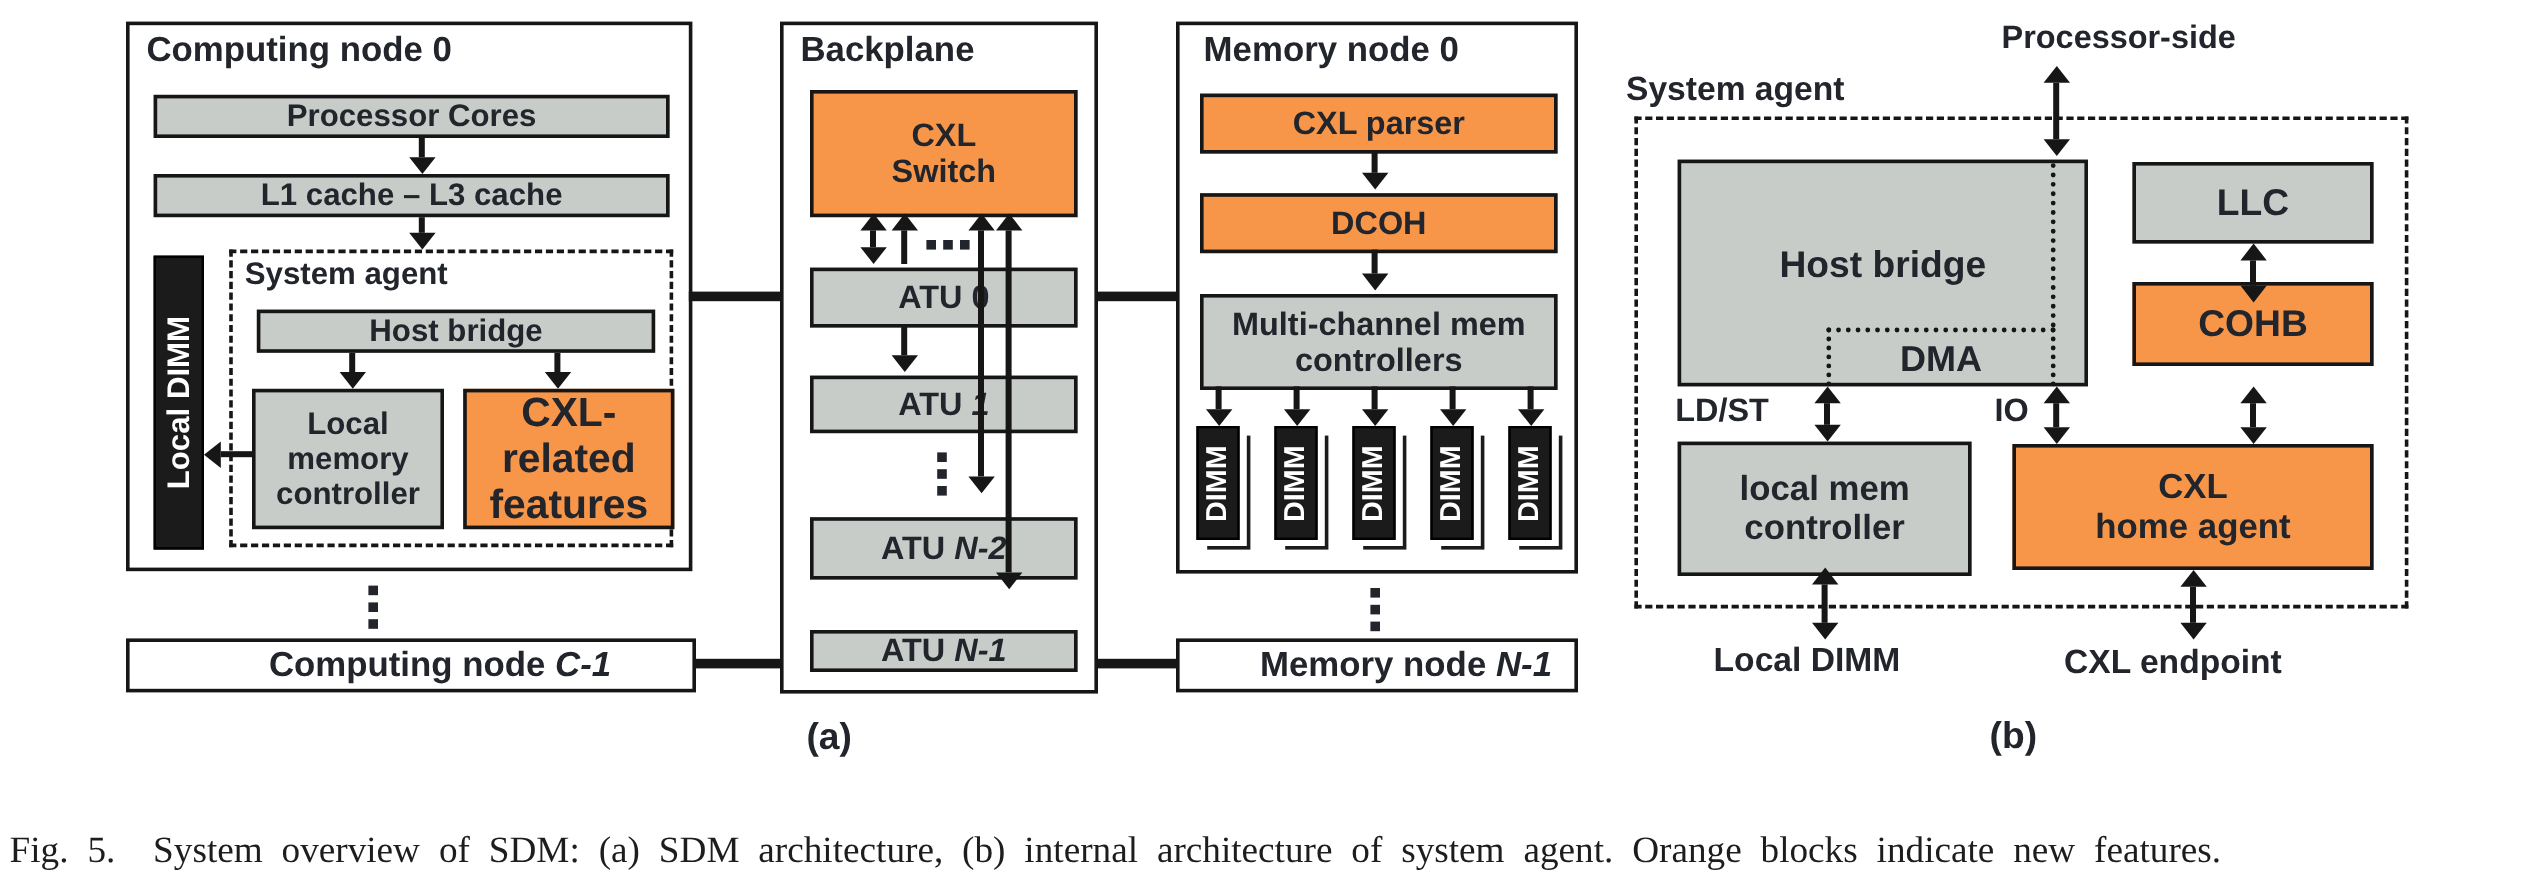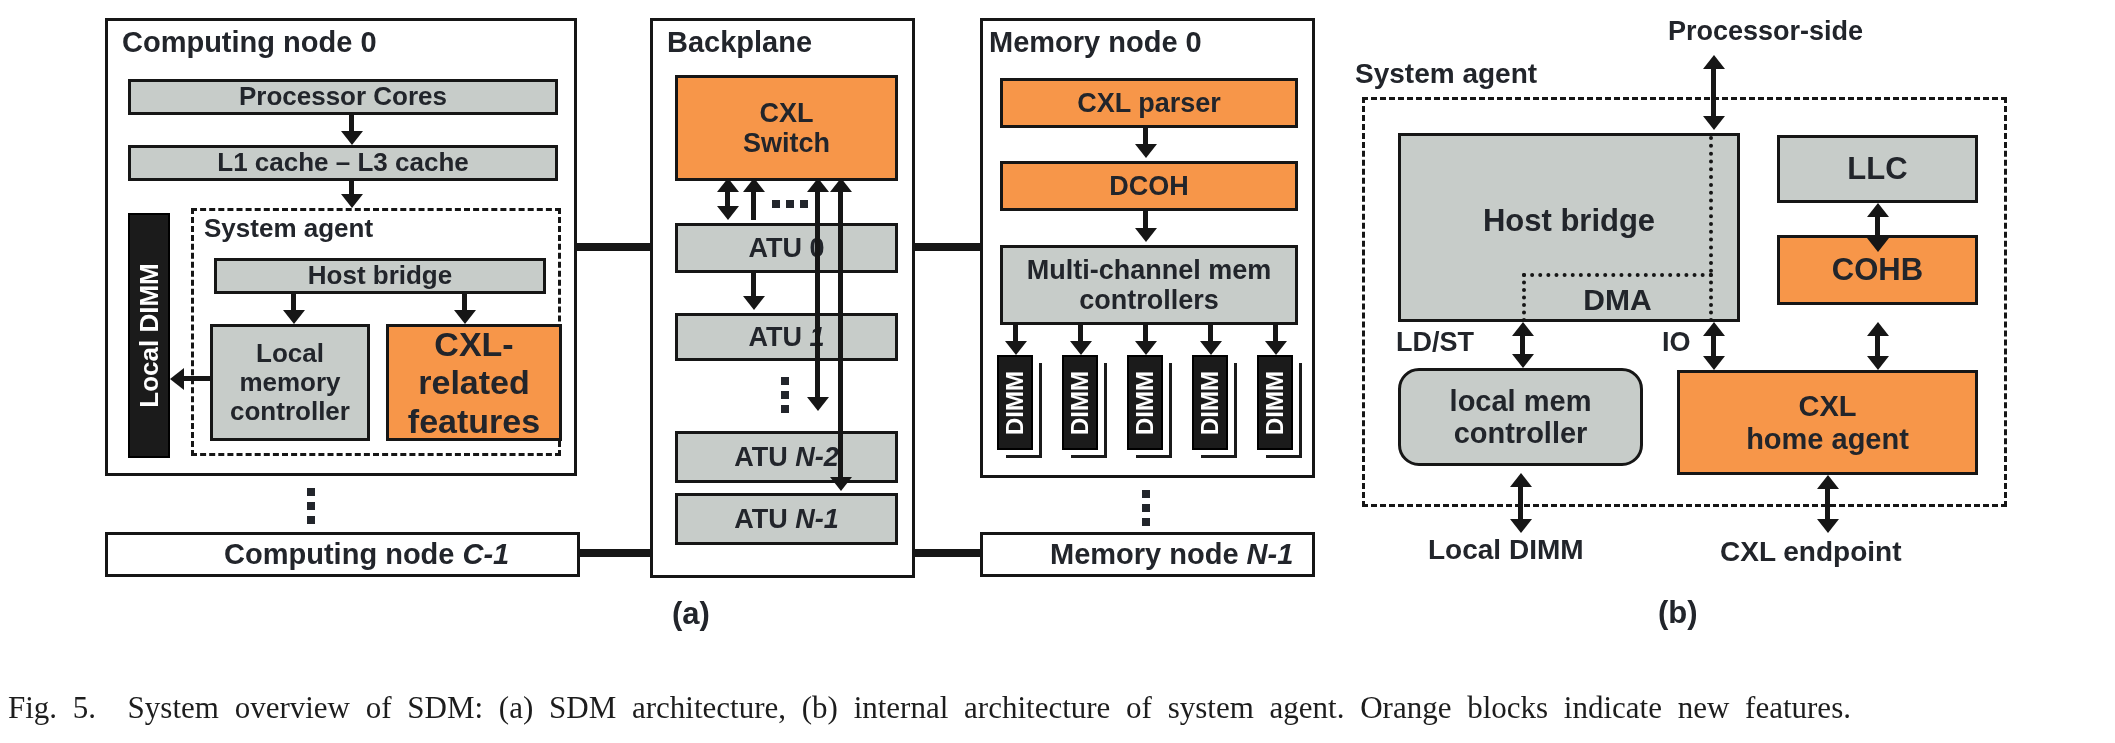--- a/index.html
+++ b/index.html
@@ -116,21 +116,21 @@
 
     <div class="bar gray" style="left:22px;top:202px;width:223px;height:50px;font-size:27px;z-index:1;">
       <span><span>ATU </span><span>0</span></span>
     </div>
     <div class="bar gray" style="left:22px;top:292px;width:223px;height:48px;font-size:27px;z-index:1;">
       <span><span>ATU </span><span class="it">1</span></span>
     </div>
     <div class="bar gray" style="left:22px;top:410px;width:223px;height:52px;font-size:27px;z-index:1;">
       <span><span>ATU </span><span class="it">N-2</span></span>
     </div>
-    <div class="bar gray" style="left:22px;top:472px;width:223px;height:52px;font-size:27px;z-index:1;justify-content:center;">
+    <div class="bar gray" style="left:22px;top:504px;width:223px;height:35px;font-size:27px;z-index:1;justify-content:center;">
       <span><span>ATU </span><span class="it">N-1</span></span>
     </div>
   </div>
 
   <div class="vline hu hd" style="left:725px;top:192px;height:14px;"></div>
   <div class="vline hu" style="left:751px;top:192px;height:28px;"></div>
   <div class="hdots" style="left:772px;top:200px;">
       <i></i>
       <i></i>
       <i></i>
@@ -138,21 +138,21 @@
   <div class="vline hu hd" style="left:815px;top:192px;height:205px;"></div>
   <div class="vline hu hd" style="left:838px;top:192px;height:285px;"></div>
   <div class="vline hd" style="left:751px;top:270px;height:26px;"></div>
   <div class="vdots" style="left:781px;top:377px;">
       <i></i>
       <i></i>
       <i></i>
     </div>
 
   <div class="obox" style="left:980px;top:18px;width:335px;height:460px;">
-    <div class="ptitle" style="left:6px;top:5px;">Memory node 0</div>
+    <div class="ptitle" style="left:20px;top:5px;">Memory node 0</div>
 
     <div class="bar orange" style="left:17px;top:57px;width:298px;height:50px;font-size:27px;">CXL parser</div>
 
     <div class="bar orange" style="left:17px;top:140px;width:298px;height:50px;font-size:27px;">DCOH</div>
 
     <div class="bar gray" style="left:17px;top:224px;width:298px;height:80px;font-size:27px;">Multi-channel mem
 controllers</div>
   </div>
 
   <div class="vline hd" style="left:1143px;top:125px;height:19px;"></div>
@@ -212,21 +212,21 @@
   <div class="bar gray" style="left:1777px;top:135px;width:201px;height:68px;font-size:31px;">LLC</div>
   <div class="vline hu hd" style="left:1875px;top:217px;height:21px;"></div>
   <div class="bar orange" style="left:1777px;top:235px;width:201px;height:70px;font-size:31px;">COHB</div>
 
   <div class="slabel" style="left:1396px;top:327px;font-size:27px;">LD/ST</div>
   <div class="vline hu hd" style="left:1520px;top:336px;height:18px;"></div>
   <div class="slabel" style="left:1662px;top:327px;font-size:27px;">IO</div>
   <div class="vline hu hd" style="left:1711px;top:336px;height:20px;"></div>
   <div class="vline hu hd" style="left:1875px;top:336px;height:20px;"></div>
 
-  <div class="bar gray" style="left:1398px;top:368px;width:245px;height:98px;font-size:29px;border-radius:21px;">local mem
+  <div class="bar gray" style="left:1398px;top:368px;width:245px;height:112px;font-size:29px;">local mem
 controller</div>
   <div class="bar orange" style="left:1677px;top:370px;width:301px;height:105px;font-size:29px;">CXL
 home agent</div>
 
   <div class="vline hu hd" style="left:1518px;top:487px;height:32px;z-index:4;"></div>
   <div class="vline hu hd" style="left:1825px;top:489px;height:30px;z-index:4;"></div>
 
   <div class="slabel" style="left:1428px;top:534px;font-size:28px;">Local DIMM</div>
   <div class="slabel" style="left:1720px;top:536px;font-size:28px;">CXL endpoint</div>
 

